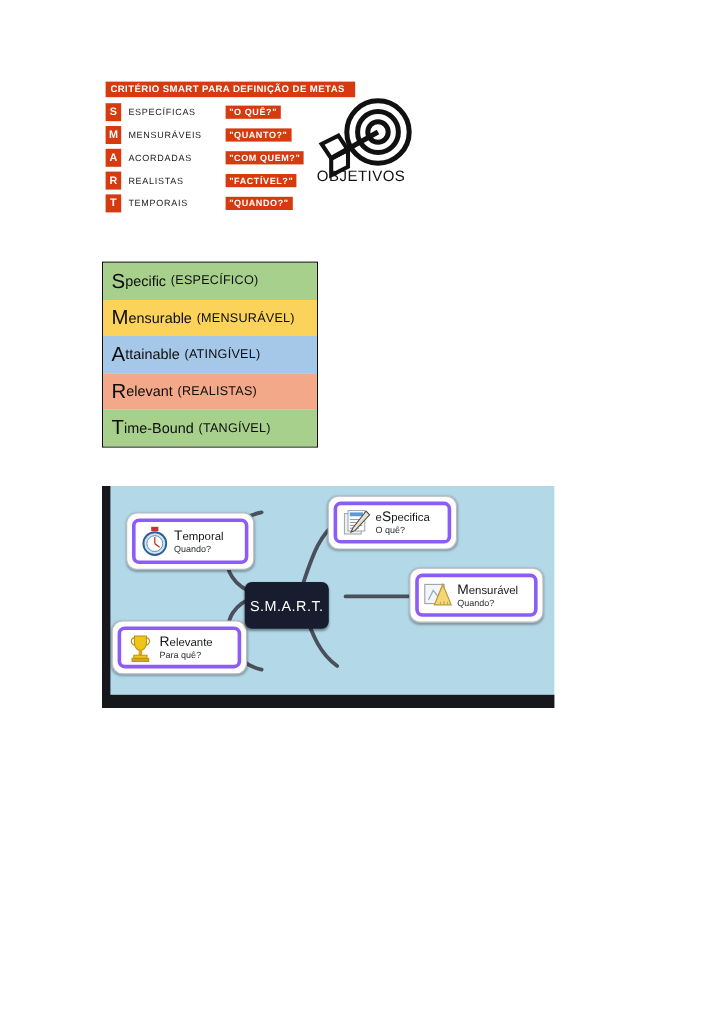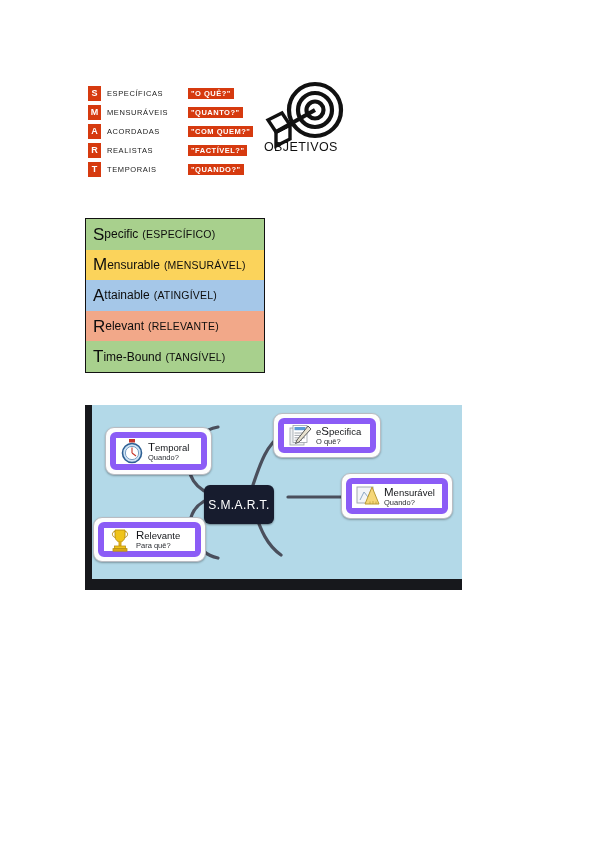--- a/index.html
+++ b/index.html
@@ -42,39 +42,40 @@
           background:#b3d9e8;}
   #b3-leftbar{position:absolute;left:0;top:0;width:7px;height:185px;background:#17181c;}
   #b3-bottombar{position:absolute;left:0;top:174px;width:377px;height:11px;background:#17181c;}
 
   #b3-svg{position:absolute;left:0;top:0;width:377px;height:185px;}
 
   .node{position:absolute;background:#fdfdfd;border:1px solid #b9bcc2;
         border-radius:9px;box-shadow:0 1px 2px rgba(0,0,0,.30);
         box-sizing:border-box;}
   .node-inner{position:absolute;left:4px;top:4px;right:4px;bottom:4px;
-        background:#ffffff;border:6px solid #8b5cf6;border-radius:6px;
+        background:#ffffff;border:3px solid #8b5cf6;border-radius:6px;
         display:flex;align-items:center;box-sizing:border-box;}
   .node-ico{width:26px;height:26px;flex:0 0 26px;margin-left:3px;position:relative;}
   .node-txt{margin-left:3px;line-height:1.05;}
   .node-title{font-size:9.5px;color:#14161a;white-space:nowrap;}
   .node-title b{font-size:11.5px;font-weight:normal;}
   .node-sub{font-size:7.5px;color:#2a2d33;white-space:nowrap;margin-top:1px;}
 
   #b3-center{position:absolute;left:119px;top:80px;width:70px;height:39px;
              background:#171c2e;border-radius:6px;color:#ffffff;
              font-size:12px;letter-spacing:.4px;
              display:flex;align-items:center;justify-content:center;
              box-shadow:0 1px 2px rgba(0,0,0,.4);}
 </style>
 </head>
 <body>
 
 <div id="block1">
 
+  <div id="b1-header">CRITÉRIO SMART PARA DEFINIÇÃO DE METAS</div>
 
   <div class="b1-row" style="top:18px">
     <div class="b1-letter">S</div>
     <div class="b1-word">ESPECÍFICAS</div>
     <div class="b1-q">"O QUÊ?"</div>
   </div>
   <div class="b1-row" style="top:37px">
     <div class="b1-letter">M</div>
     <div class="b1-word">MENSURÁVEIS</div>
     <div class="b1-q">"QUANTO?"</div>
@@ -125,21 +126,21 @@
 
   <div class="b2-row" style="background:#a5c7e8">
     <span class="b2-cap">A</span>
     <span class="b2-rest">ttainable</span>
     <span class="b2-paren" style="margin-left:4px">(ATINGÍVEL)</span>
   </div>
 
   <div class="b2-row" style="background:#f2a889">
     <span class="b2-cap">R</span>
     <span class="b2-rest">elevant</span>
-    <span class="b2-paren" style="margin-left:4px">(RELEVANTE)</span>
+    <span class="b2-paren" style="margin-left:4px">(REALISTAS)</span>
   </div>
 
   <div class="b2-row" style="background:#a8d08d">
     <span class="b2-cap">T</span>
     <span class="b2-rest">ime-Bound</span>
     <span class="b2-paren" style="margin-left:4px">(TANGÍVEL)</span>
   </div>
 </div>
 
 <div id="block3">

